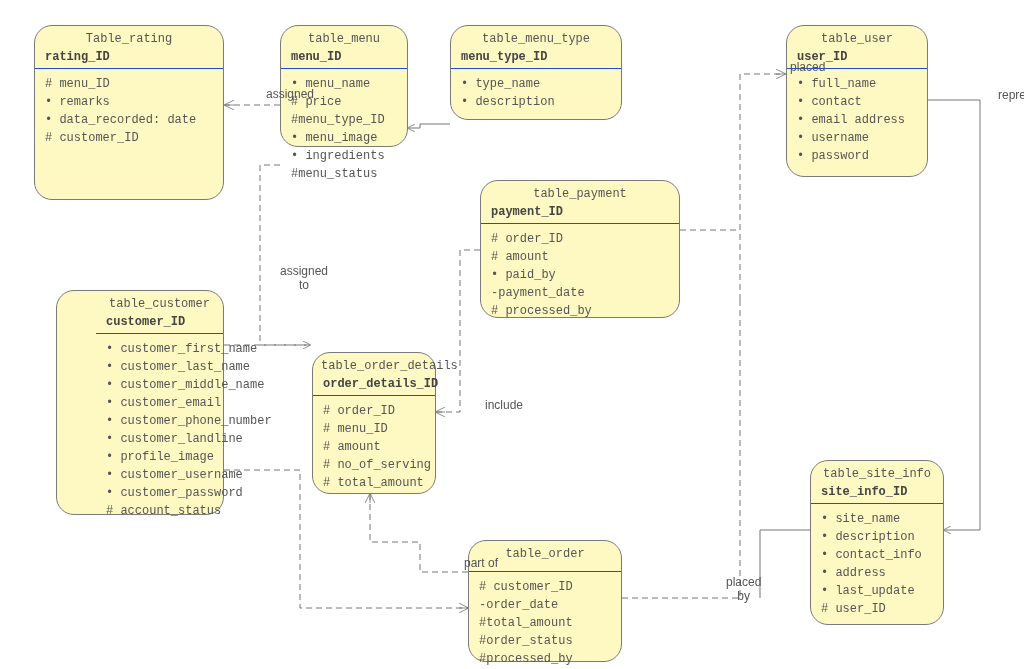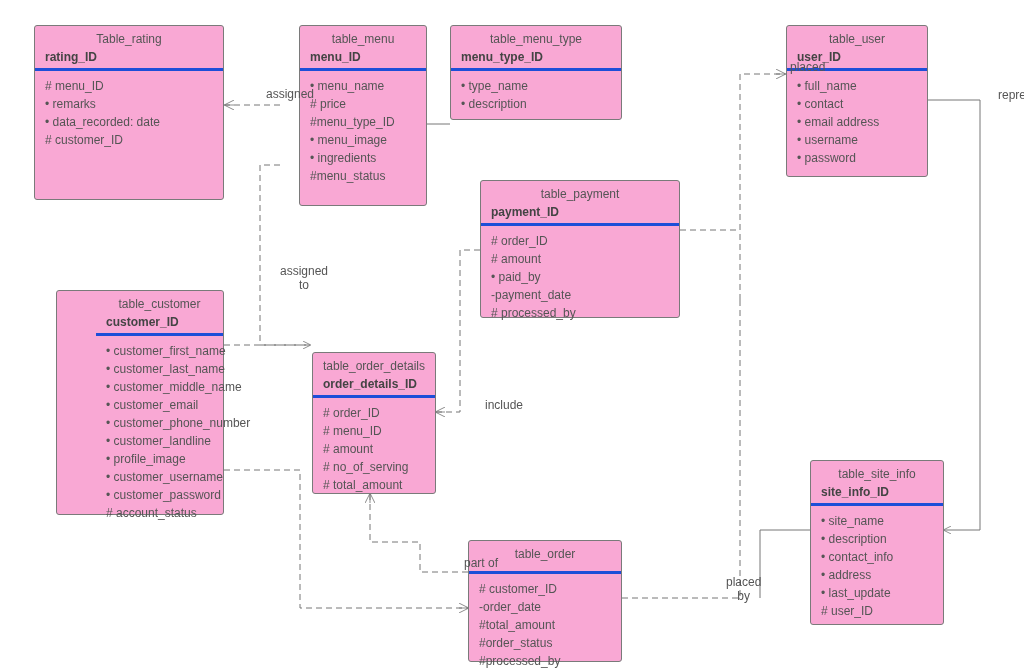--- a/index.html
+++ b/index.html
@@ -10,34 +10,35 @@
     background: #ffffff;
     font-family: "Segoe UI", Arial, sans-serif;
     font-size: 12px;
     color: #555;
     position: relative;
     overflow: hidden;
   }
   .entity {
     position: absolute;
     border: 1px solid #7a7a7a;
-    border-radius: 3px;
-    background: #f9a8d4;
+    border-radius: 18px;
+    background: #fef9c3;
     box-sizing: border-box;
+    font-family: Liberation Mono, monospace;
   }
   .entity .title {
     text-align: center;
     padding: 6px 8px 2px;
     font-weight: normal;
     color: #555;
   }
   .entity .pk {
     font-weight: bold;
     padding: 2px 10px 4px;
-    border-bottom: 3px solid #1d4ed8;
+    border-bottom: 1px solid #1d4ed8;
     color: #444;
   }
   .entity .attrs {
     padding: 6px 10px 10px;
     line-height: 1.5;
   }
   .entity .attrs div {
     white-space: nowrap;
   }
   .rel-label {
@@ -111,21 +112,21 @@
   <div class="title">Table_rating</div>
   <div class="pk">rating_ID</div>
   <div class="attrs">
       <div># menu_ID</div>
       <div> • remarks</div>
       <div> • data_recorded: date</div>
       <div># customer_ID</div>
     </div>
 </div>
 
-<div class="entity" style="left:280px; top:25px; width:128px; height:181px;margin-left:19px;">
+<div class="entity" style="left:280px; top:25px; width:128px; height:122px;">
   <div class="title">table_menu</div>
   <div class="pk">menu_ID</div>
   <div class="attrs">
       <div> • menu_name</div>
       <div># price</div>
       <div>#menu_type_ID</div>
       <div> • menu_image</div>
       <div>  • ingredients</div>
       <div>#menu_status</div>
     </div>

